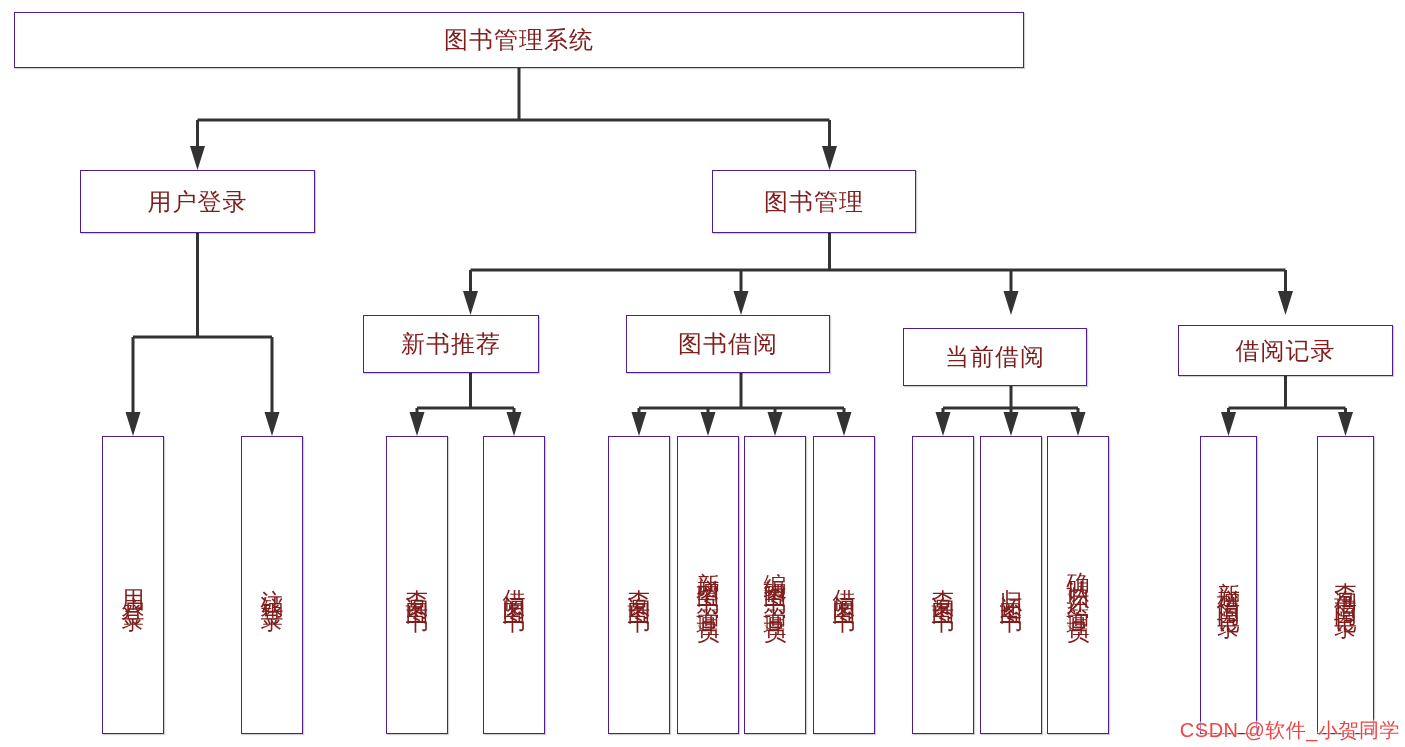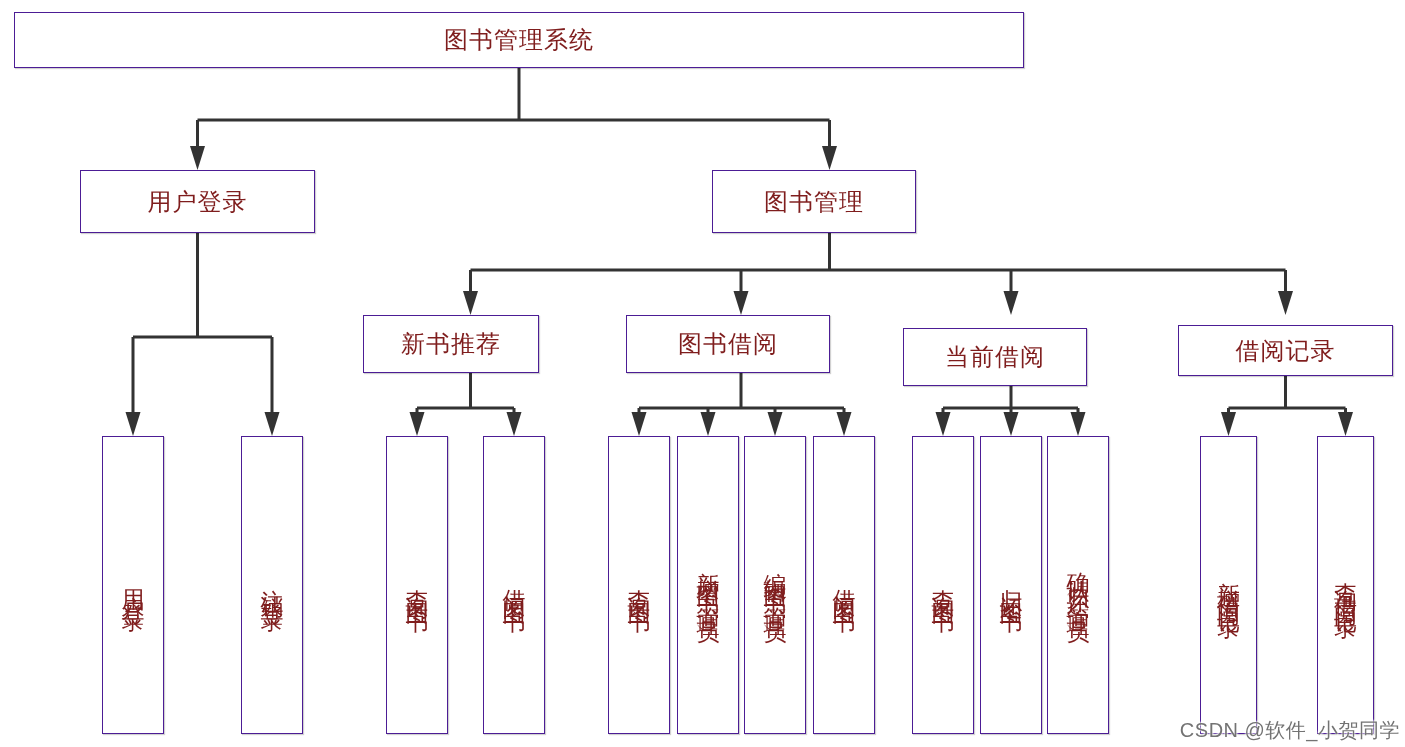--- a/index.html
+++ b/index.html
@@ -44,21 +44,21 @@
     letter-spacing: 7px;
     line-height: 1;
     white-space: nowrap;
   }
   .watermark {
     position: absolute;
     right: 5px;
     bottom: 3px;
     font-size: 20px;
     letter-spacing: 0.5px;
-    color: #737373;
+    color: #ef4444;
     text-shadow: 1px 1px 2px #ffffff, -1px -1px 2px #ffffff;
     white-space: nowrap;
     z-index: 5;
   }
 </style>
 </head>
 <body>
 
 <div class="canvas">
 

